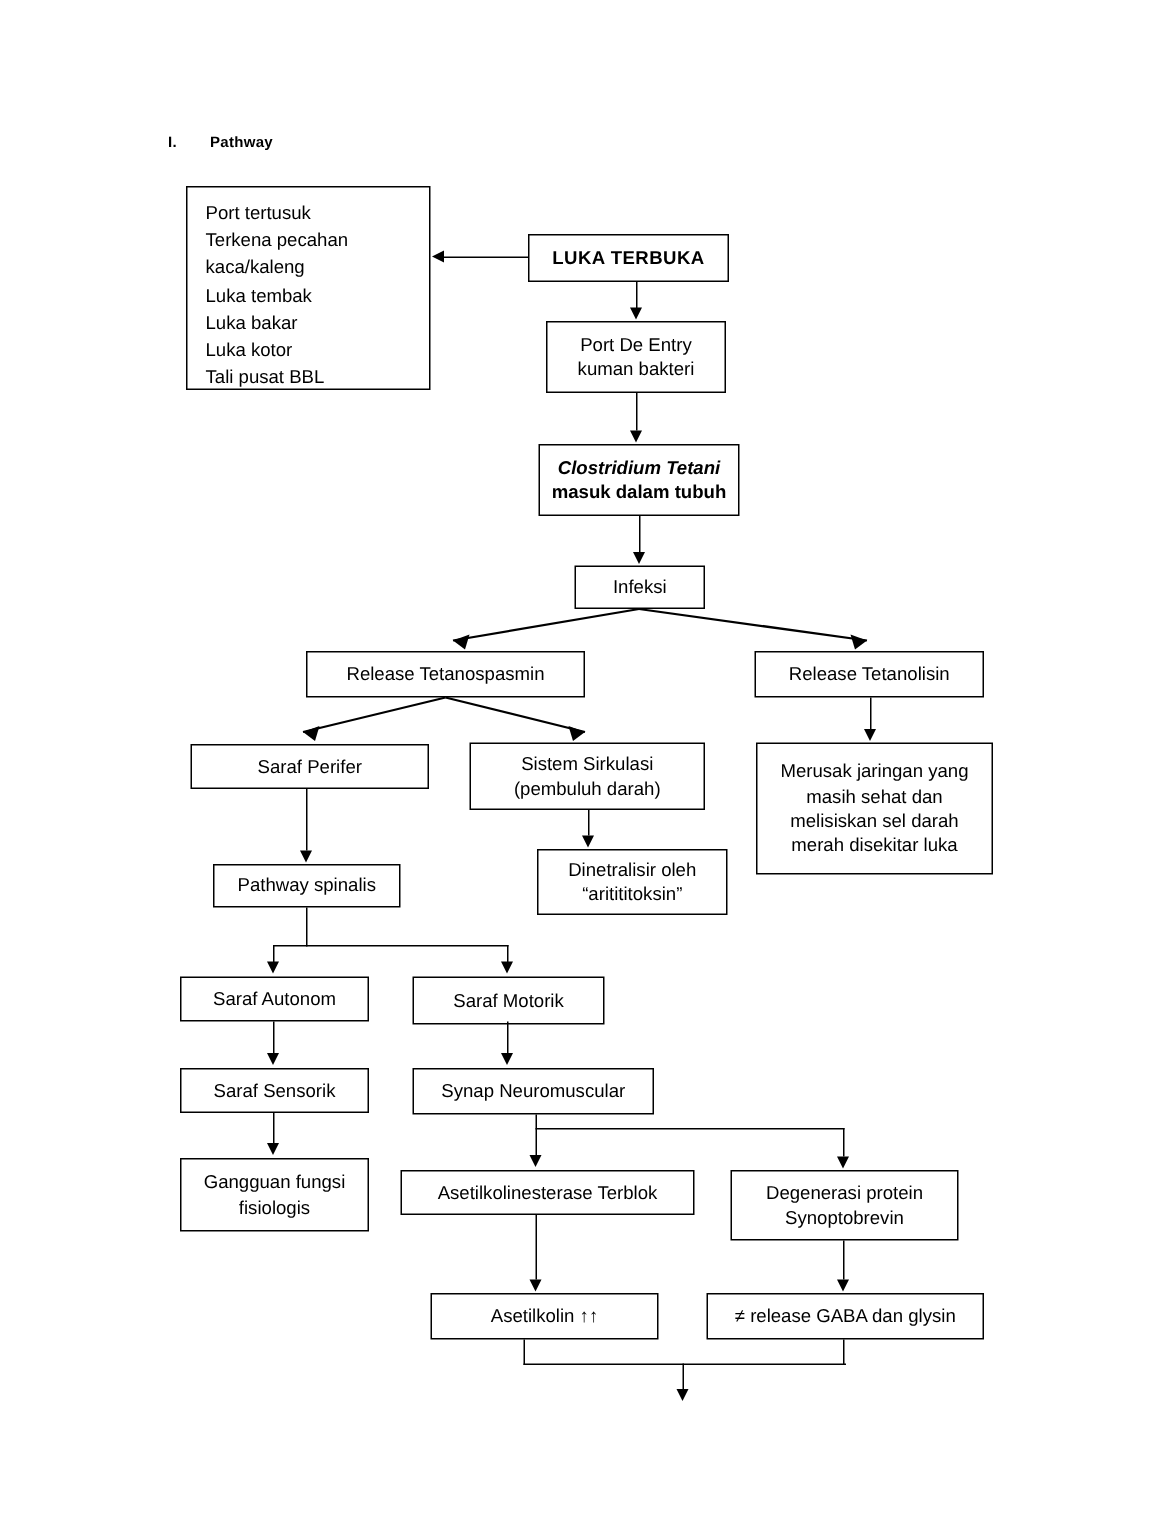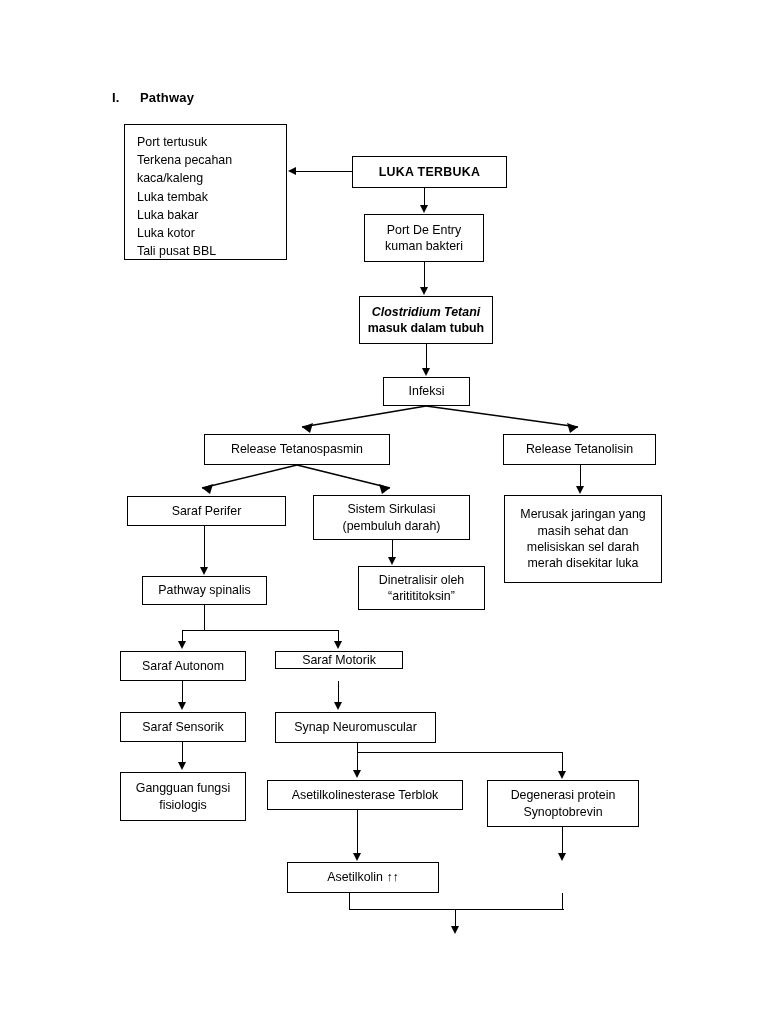--- a/index.html
+++ b/index.html
@@ -8,21 +8,21 @@
     background:#ffffff;
     font-family:"Liberation Sans", sans-serif;
     color:#000;
     overflow:hidden;
   }
   #page{position:relative;width:768px;height:1024px;}
 
   
   .heading{
     position:absolute;
-    font-size:13px;
+    font-size:10px;
     font-weight:bold;
     letter-spacing:.2px;
     white-space:nowrap;
   }
   .heading .num{display:inline-block;width:28px;}
 
   
   .box{
     position:absolute;
     box-sizing:border-box;
@@ -84,21 +84,21 @@
       <span class="ln">Port tertusuk</span>
       <span class="ln">Terkena pecahan</span>
       <span class="ln">kaca/kaleng</span>
       <span class="ln">Luka tembak</span>
       <span class="ln">Luka bakar</span>
       <span class="ln">Luka kotor</span>
       <span class="ln">Tali pusat BBL</span>
     </div>
   </div>
 
-  <div class="box bold" style="left:352px;top:156px;width:155px;height:32px;">
+  <div class="box bold" style="left:352px;top:156px;width:134px;height:32px;">
     <span>LUKA TERBUKA</span>
   </div>
 
   <div class="box" style="left:364px;top:214px;width:120px;height:48px;">
     <div>
       <span class="ln">Port De Entry</span>
       <span class="ln">kuman bakteri</span>
     </div>
   </div>
 
@@ -149,21 +149,21 @@
   </div>
 
   <div class="box" style="left:142px;top:576px;width:125px;height:29px;">
     <span>Pathway spinalis</span>
   </div>
 
   <div class="box" style="left:120px;top:651px;width:126px;height:30px;">
     <span>Saraf Autonom</span>
   </div>
 
-  <div class="box" style="left:275px;top:651px;width:128px;height:18px;text-align:right;">
+  <div class="box" style="left:275px;top:651px;width:128px;height:32px;text-align:right;">
     <span>Saraf Motorik</span>
   </div>
 
   <div class="box" style="left:120px;top:712px;width:126px;height:30px;">
     <span>Saraf Sensorik</span>
   </div>
 
   <div class="box" style="left:275px;top:712px;width:161px;height:31px;">
     <span>Synap Neuromuscular</span>
   </div>
@@ -183,20 +183,23 @@
     <div>
       <span class="ln">Degenerasi protein</span>
       <span class="ln">Synoptobrevin</span>
     </div>
   </div>
 
   <div class="box" style="left:287px;top:862px;width:152px;height:31px;">
     <span>Asetilkolin ↑↑</span>
   </div>
 
+  <div class="box" style="left:471px;top:862px;width:185px;height:31px;">
+    <span>≠ release GABA dan glysin</span>
+  </div>
 
   <div class="hl" style="left:296px;top:171px;width:56px;"></div>
   <div class="arrowhead ah-left" style="left:288px;top:167px;"></div>
 
   <div class="vl" style="left:424px;top:188px;height:18px;"></div>
   <div class="arrowhead ah-down" style="left:420px;top:205px;"></div>
 
   <div class="vl" style="left:424px;top:262px;height:25px;"></div>
   <div class="arrowhead ah-down" style="left:420px;top:287px;"></div>
 

